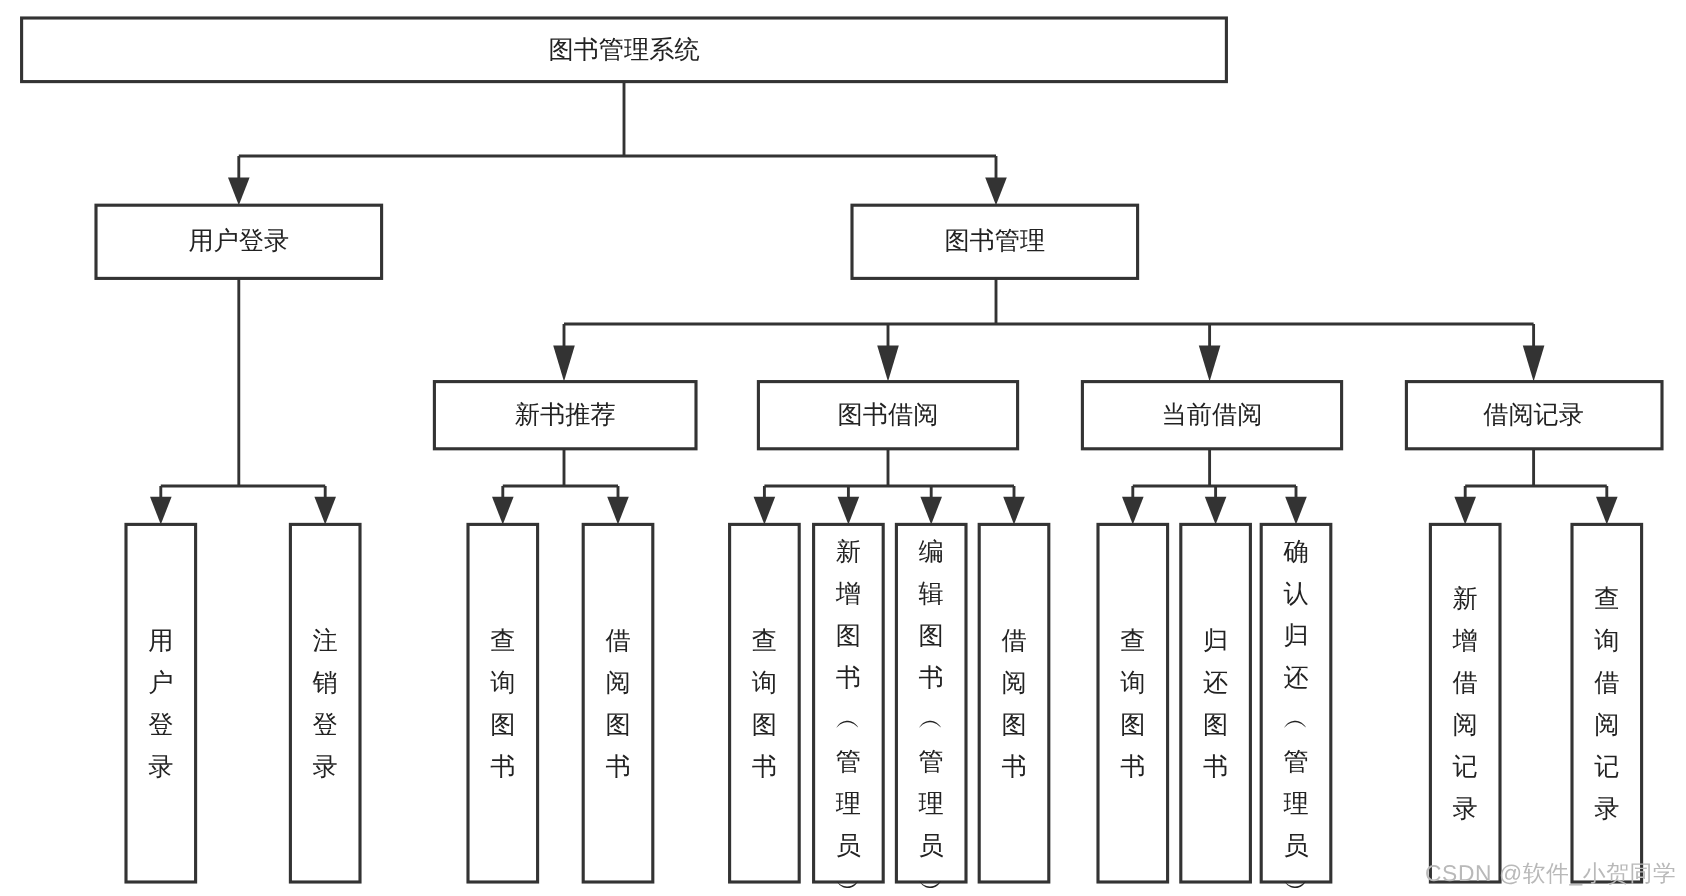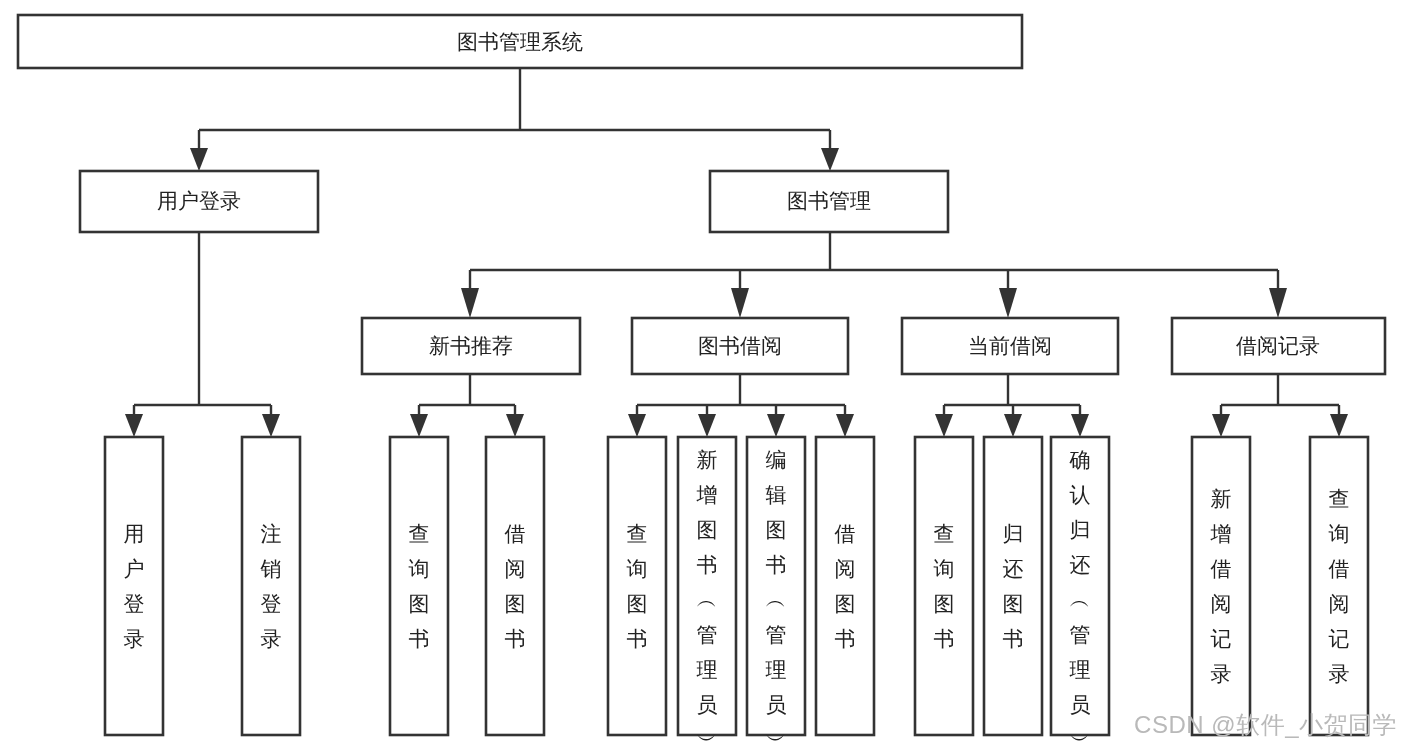--- a/index.html
+++ b/index.html
@@ -55,21 +55,21 @@
     font-family: "Liberation Sans", "DejaVu Sans", sans-serif;
     fill: #222222;
     font-size: 21px;
     text-anchor: middle;
   }
   .watermark-text {
     position: absolute;
     right: 8px;
     bottom: 6px;
     font-family: "Liberation Sans", "DejaVu Sans", sans-serif;
-    font-size: 24px;
+    font-size: 19px;
     color: #b9b9b9;
     letter-spacing: 0.5px;
     white-space: nowrap;
     user-select: none;
   }
 </style>
 </head>
 <body>
 
 <div id="diagram-root">

